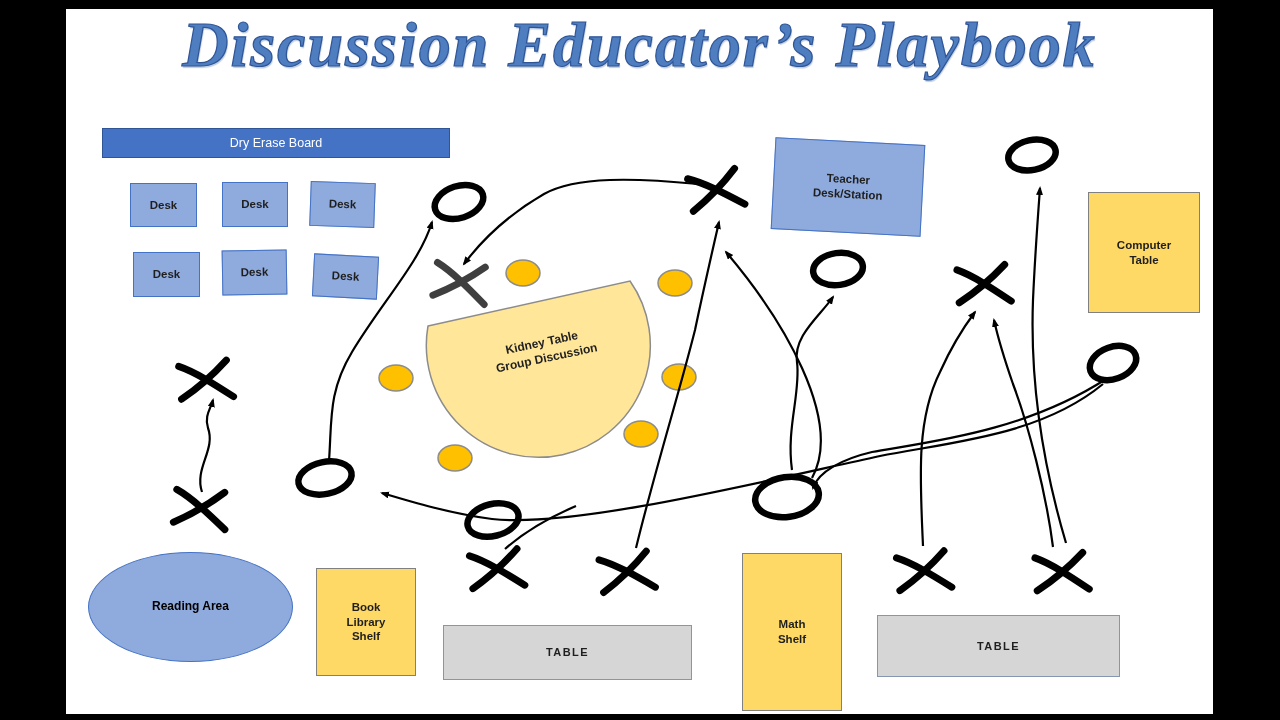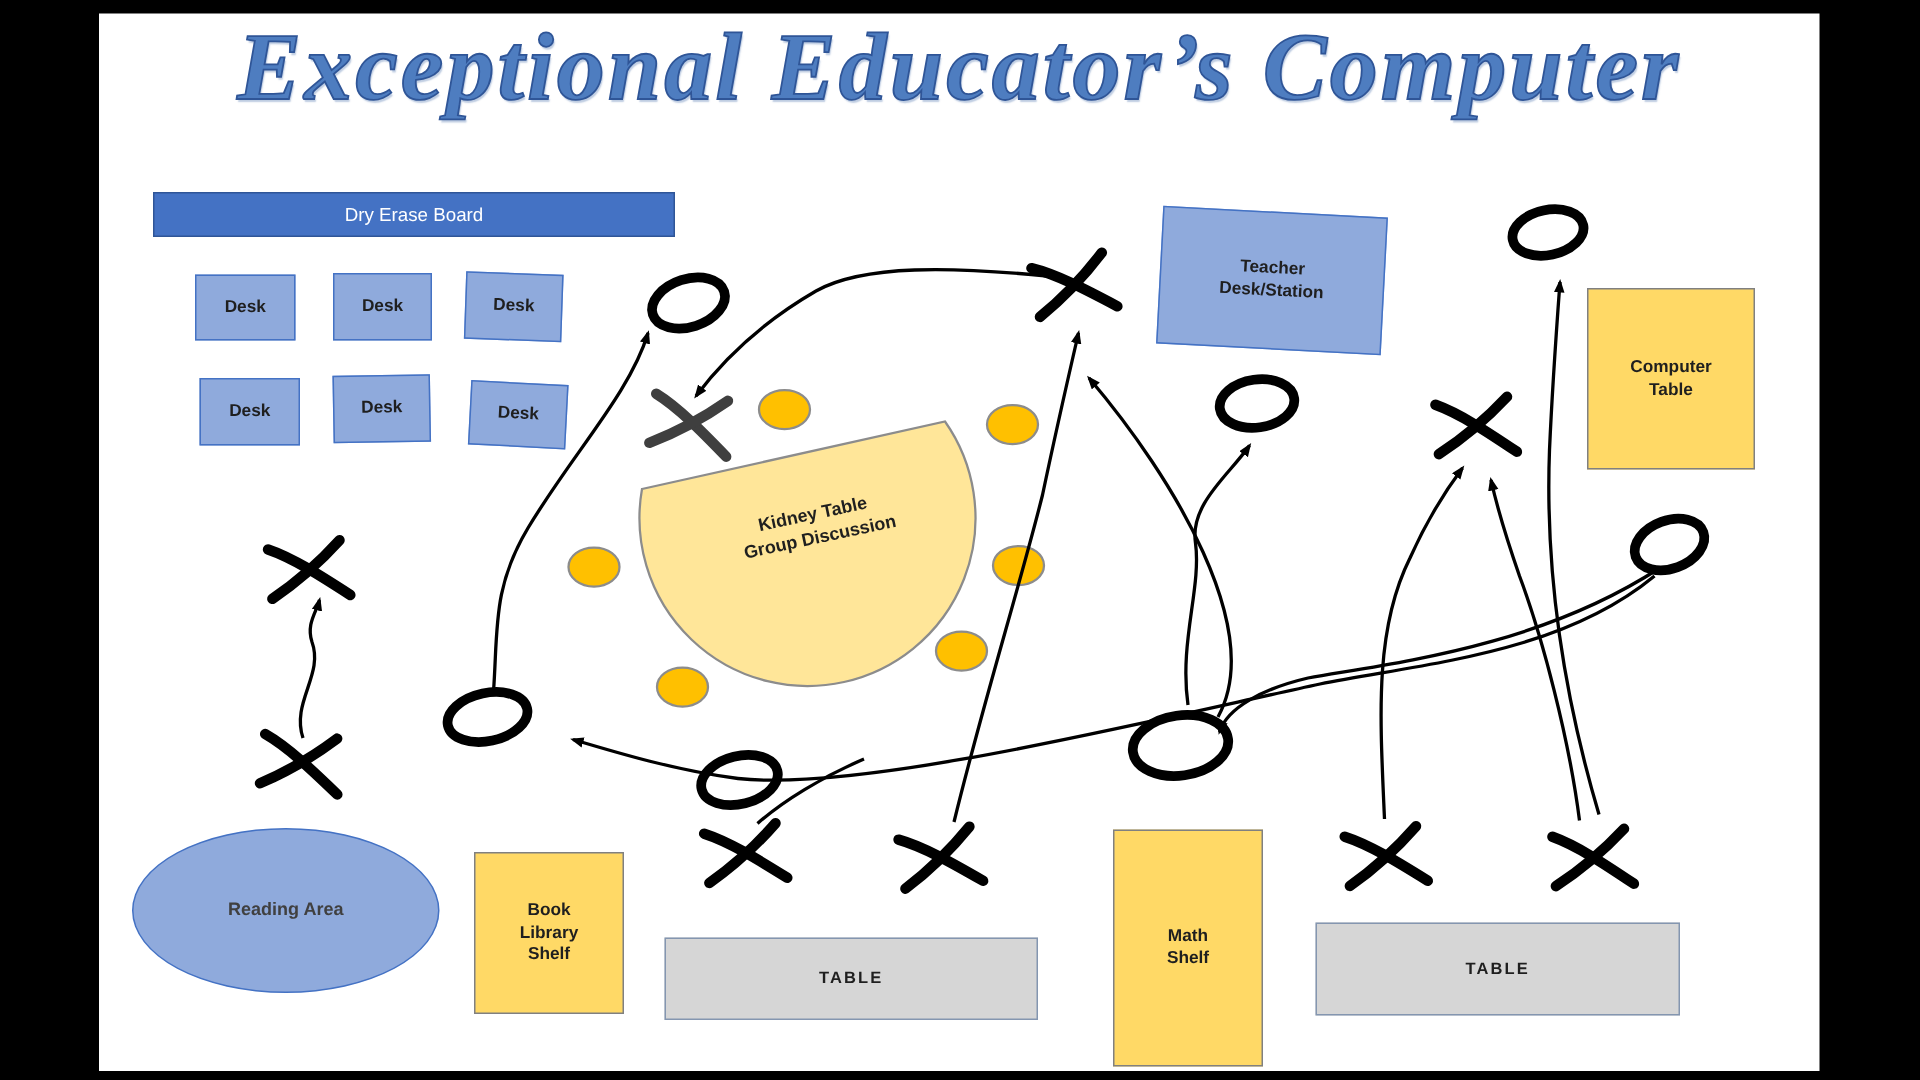--- a/index.html
+++ b/index.html
@@ -13,36 +13,36 @@
   .furn{position:absolute;display:flex;align-items:center;justify-content:center;
         text-align:center;font:600 11.5px "Liberation Sans",sans-serif;color:#1F1F1F;
         box-sizing:border-box;}
   .furn .lbl{white-space:pre-line;line-height:1.3;}
   .blue{background:#8FAADC;border:1.6px solid #4472C4;}
   .board{background:#4472C4;border:1px solid #2F5597;color:#fff;
          font-weight:400;font-size:12.5px;}
   .yellow{background:#FFD966;border:1.6px solid #808080;}
   .gray{background:#D6D6D6;border:1.6px solid #8496B0;font-size:11px;letter-spacing:1.4px;}
   .ellipse-blue{background:#8FAADC;border:1.6px solid #4472C4;border-radius:50%;
-        color:#404040;font-size:12px;text-align:right;}
+        color:#000000;font-size:12px;text-align:right;}
   svg.play{position:absolute;left:0;top:0;}
   .kidney{fill:#FFE699;stroke:#8C8C8C;stroke-width:1.5;}
   .ktext{font:600 12px "Liberation Sans",sans-serif;fill:#1F1F1F;text-anchor:middle;}
   .chair{fill:#FFC000;stroke:#8C8C8C;stroke-width:1.5;}
   .arrow{fill:none;stroke:#000;stroke-width:2.2;}
   .omark{fill:none;stroke-width:6.5;}
   .xmark path{fill:none;stroke-width:7;stroke-linecap:round;}
 </style>
 </head>
 <body>
 
 <div class="stage">
   <div class="canvas"></div>
 
-  <div class="title">Exceptional Educator’s Computer</div>
+  <div class="title">Discussion Educator’s Playbook</div>
 
   <div id="furniture">
       <div class="furn board" style="left: 102px; top: 128px; width: 348px; height: 30px;">
         <span class="lbl">Dry Erase Board</span>
       </div>
       <div class="furn blue" style="left: 130px; top: 183px; width: 67px; height: 44px;">
         <span class="lbl">Desk</span>
       </div>
       <div class="furn blue" style="left: 222px; top: 182px; width: 66px; height: 45px;">
         <span class="lbl">Desk</span>
@@ -56,21 +56,21 @@
       <div class="furn blue" style="left: 222px; top: 250px; width: 65px; height: 45px; transform: rotate(-1deg);">
         <span class="lbl">Desk</span>
       </div>
       <div class="furn blue" style="left: 313px; top: 255px; width: 65px; height: 43px; transform: rotate(3deg);">
         <span class="lbl">Desk</span>
       </div>
       <div class="furn blue" style="left: 773px; top: 141px; width: 150px; height: 92px; transform: rotate(3deg);">
         <span class="lbl">Teacher
 Desk/Station</span>
       </div>
-      <div class="furn yellow" style="left: 1058px; top: 192px; width: 112px; height: 121px; text-align: center;">
+      <div class="furn yellow" style="left: 1088px; top: 192px; width: 112px; height: 121px; text-align: center;">
         <span class="lbl">Computer
 Table</span>
       </div>
       <div class="furn yellow" style="left: 316px; top: 568px; width: 100px; height: 108px;">
         <span class="lbl">Book
 Library
 Shelf</span>
       </div>
       <div class="furn yellow" style="left: 742px; top: 553px; width: 100px; height: 158px;">
         <span class="lbl">Math

